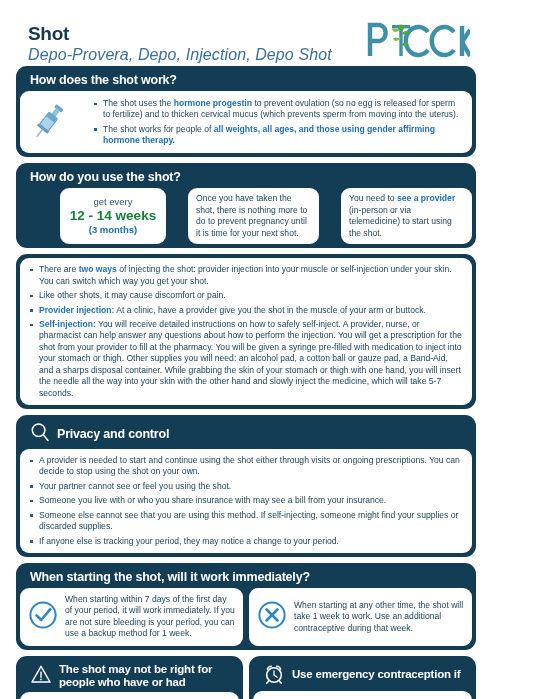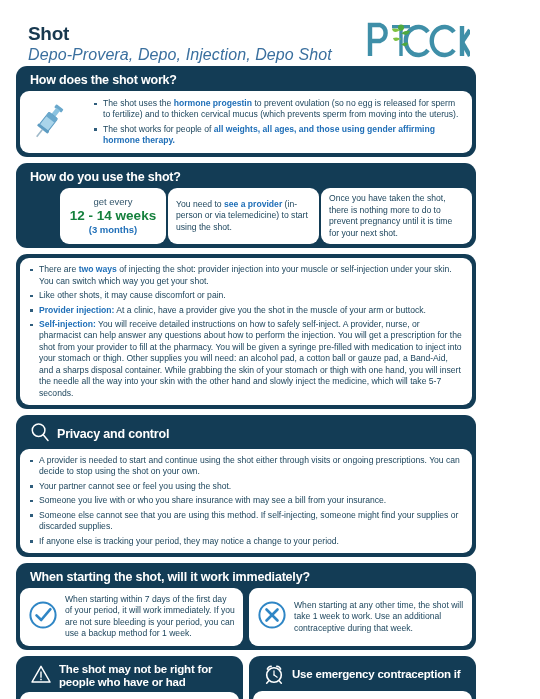--- a/index.html
+++ b/index.html
@@ -106,21 +106,21 @@
     background: #2f5d7c;
   }
   b.hl { color: #1f6fb8; font-weight: bold; }
 
   
   .s1-body { display: flex; align-items: flex-start; gap: 18px; }
   .syringe { width: 46px; flex: 0 0 46px; padding-top: 2px; }
   .s1-list { flex: 1; padding-top: 1px; }
 
   
-  .s2-row { display: flex; gap: 2px; align-items: stretch; padding-left: 40px; }
+  .s2-row { display: flex; gap: 22px; align-items: stretch; padding-left: 40px; }
   .s2-box {
     background: #fff;
     border-radius: 9px;
     padding: 5px 8px;
     box-sizing: border-box;
     font-size: 8.6px;
     line-height: 1.35;
     color: #20485f;
     display: flex;
     flex-direction: column;
@@ -242,25 +242,25 @@
   <div class="card">
     <div class="card-head">
       <span class="htext">How do you use the shot?</span>
     </div>
     <div class="s2-row">
       <div class="s2-box s2-a">
         <div class="l1">get every</div>
         <div class="l2">12 - 14 weeks</div>
         <div class="l3">(3 months)</div>
       </div>
+      <div class="s2-box s2-c">
+        <span>Once you have taken the shot, there is nothing more to do to prevent pregnancy until it is time for your next shot.</span>
+      </div>
       <div class="s2-box s2-b">
         <span>You need to <b class="hl">see a provider</b> (in-person or via telemedicine) to start using the shot.</span>
-      </div>
-      <div class="s2-box s2-c">
-        <span>Once you have taken the shot, there is nothing more to do to prevent pregnancy until it is time for your next shot.</span>
       </div>
     </div>
   </div>
 
   <div class="plain-card">
     <div class="white-box">
       <ul class="bl">
         <li><span>There are <b class="hl">two ways</b> of injecting the shot: provider injection into your muscle or self-injection under your skin. You can switch which way you get your shot.</span></li>
         <li><span>Like other shots, it may cause discomfort or pain.</span></li>
         <li><span><b class="hl">Provider injection:</b> At a clinic, have a provider give you the shot in the muscle of your arm or buttock.</span></li>

